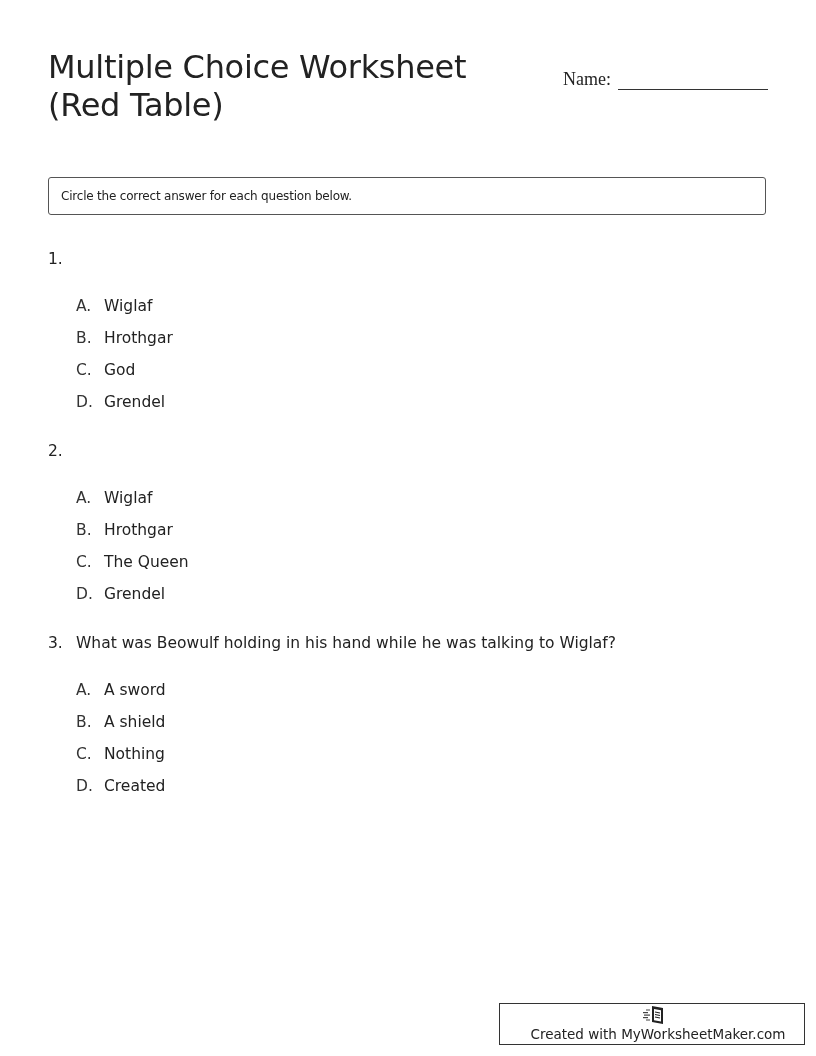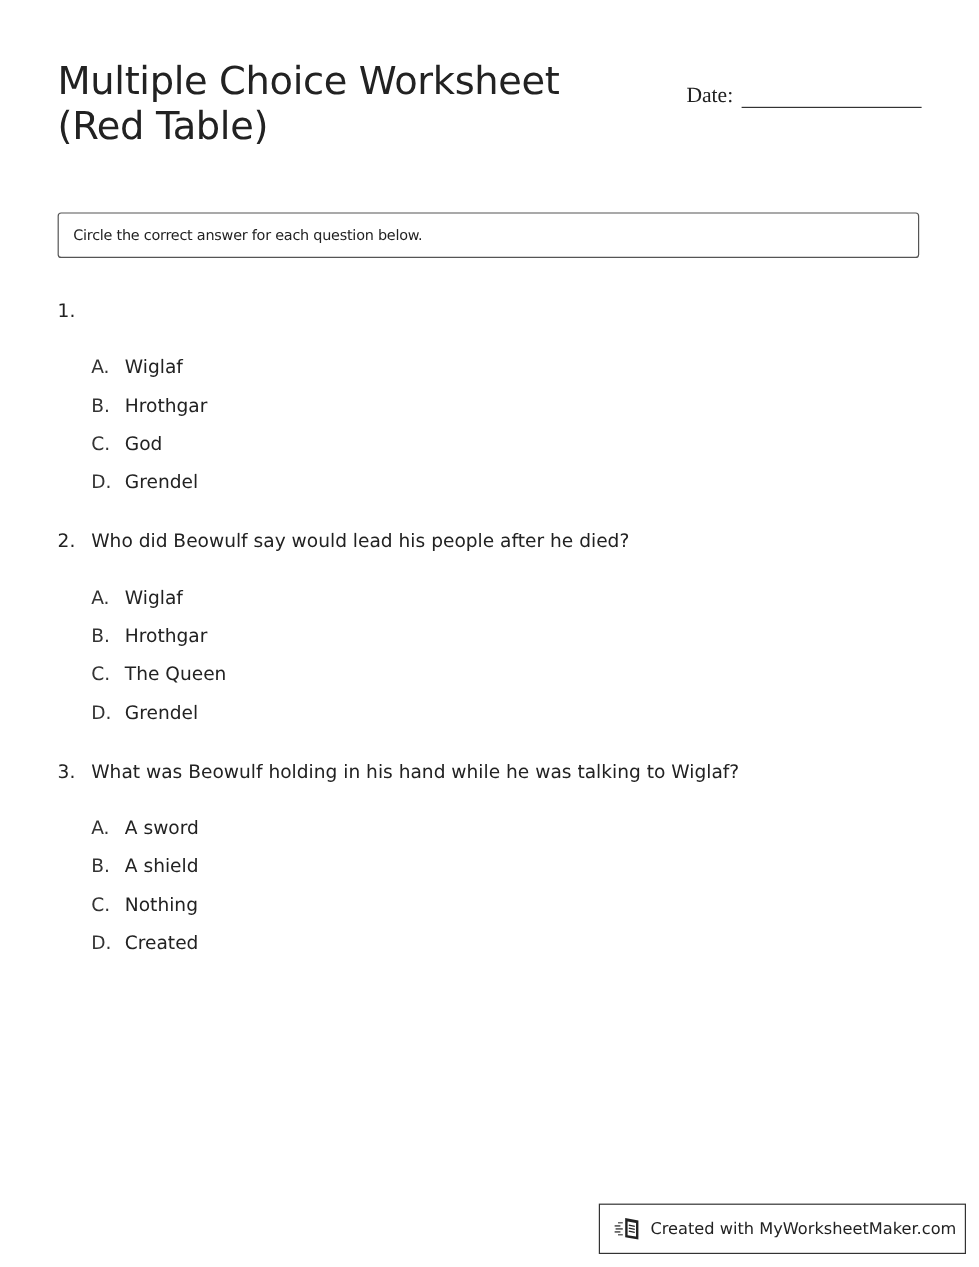--- a/index.html
+++ b/index.html
@@ -100,35 +100,36 @@
       top: 1003px;
       width: 306px;
       height: 42px;
       box-sizing: border-box;
       border: 1px solid #333;
       display: flex;
       align-items: center;
       padding-left: 12px;
       font-size: 13.5px;
       color: #222;
+      flex-direction: column;
     }
     .footer-icon {
       width: 24px;
       height: 22px;
       margin-right: 6px;
     }
   </style>
 </head>
 <body>
 
 <h1 class="title">Multiple Choice Worksheet (Red Table)</h1>
 
 <div class="fields">
   <div class="field-row">
-    <span class="field-label">Date:</span>
+    <span class="field-label">Name:</span>
     <span class="field-line"></span>
   </div>
 </div>
 
 <div class="instructions">
   <span>Circle the correct answer for each question below.</span>
 </div>
 
 <div class="question" style="top:248px;">
   <div class="q-line">
@@ -150,21 +151,20 @@
     <div class="choice">
       <span class="choice-letter">D.</span>
       <span>Grendel</span>
     </div>
   </div>
 </div>
 
 <div class="question" style="top:440px;">
   <div class="q-line">
     <span class="q-num">2.</span>
-    <span>Who did Beowulf say would lead his people after he died?</span>
   </div>
   <div class="choices">
     <div class="choice">
       <span class="choice-letter">A.</span>
       <span>Wiglaf</span>
     </div>
     <div class="choice">
       <span class="choice-letter">B.</span>
       <span>Hrothgar</span>
     </div>

